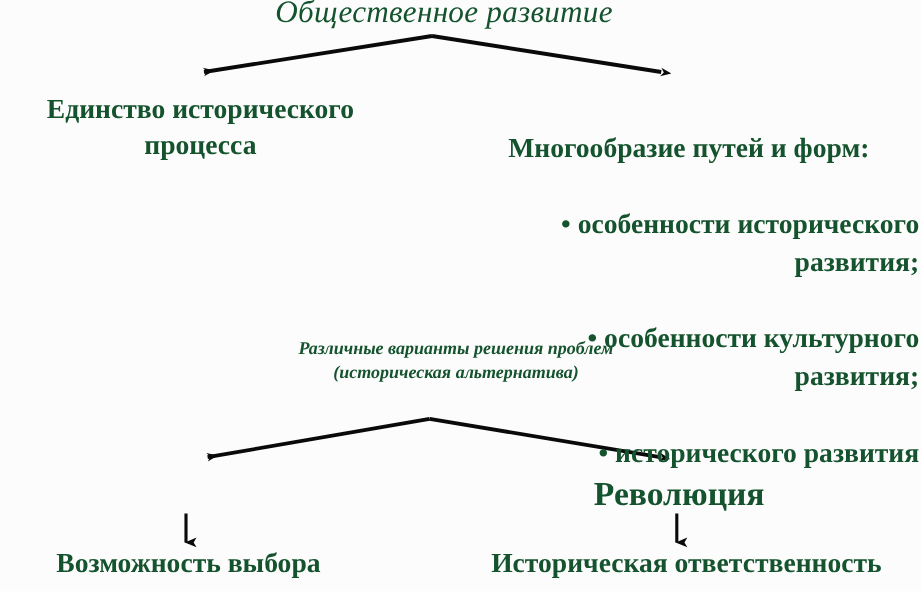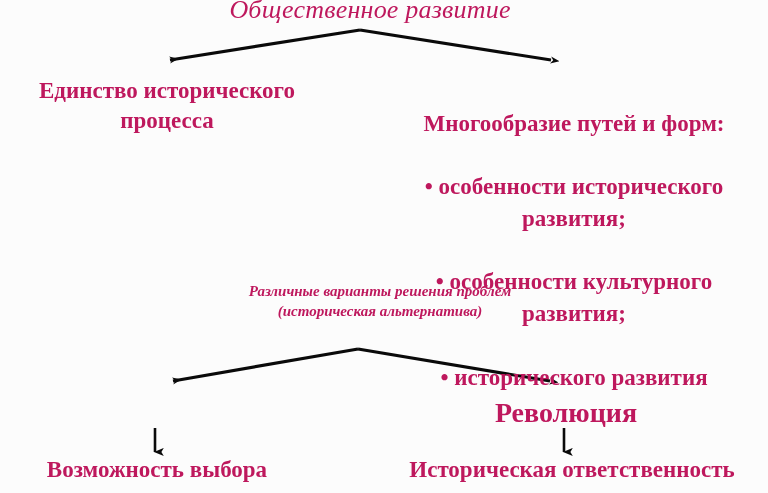--- a/index.html
+++ b/index.html
@@ -9,21 +9,21 @@
     background: #ffffff;
   }
 
   #diagram-root {
     position: relative;
     width: 768px;
     height: 493px;
     background: #fcfcfc;
     overflow: hidden;
     font-family: "Liberation Serif", "DejaVu Serif", serif;
-    color: #be185d;
+    color: #14532d;
     -webkit-font-smoothing: antialiased;
   }
 
   .svg-layer {
     position: absolute;
     left: 0;
     top: 0;
     width: 768px;
     height: 493px;
     pointer-events: none;
@@ -66,20 +66,21 @@
     width: 384px;
     font-size: 23px;
     font-weight: 700;
     line-height: 1.38;
   }
   .right-branch-node .heading-line {
     display: block;
   }
   .right-branch-node .bullet-line {
     display: block;
+    text-align: right;
   }
 
   
   .middle-node {
     left: 104px;
     top: 282px;
     width: 552px;
     font-style: italic;
     font-size: 15px;
     font-weight: 700;

